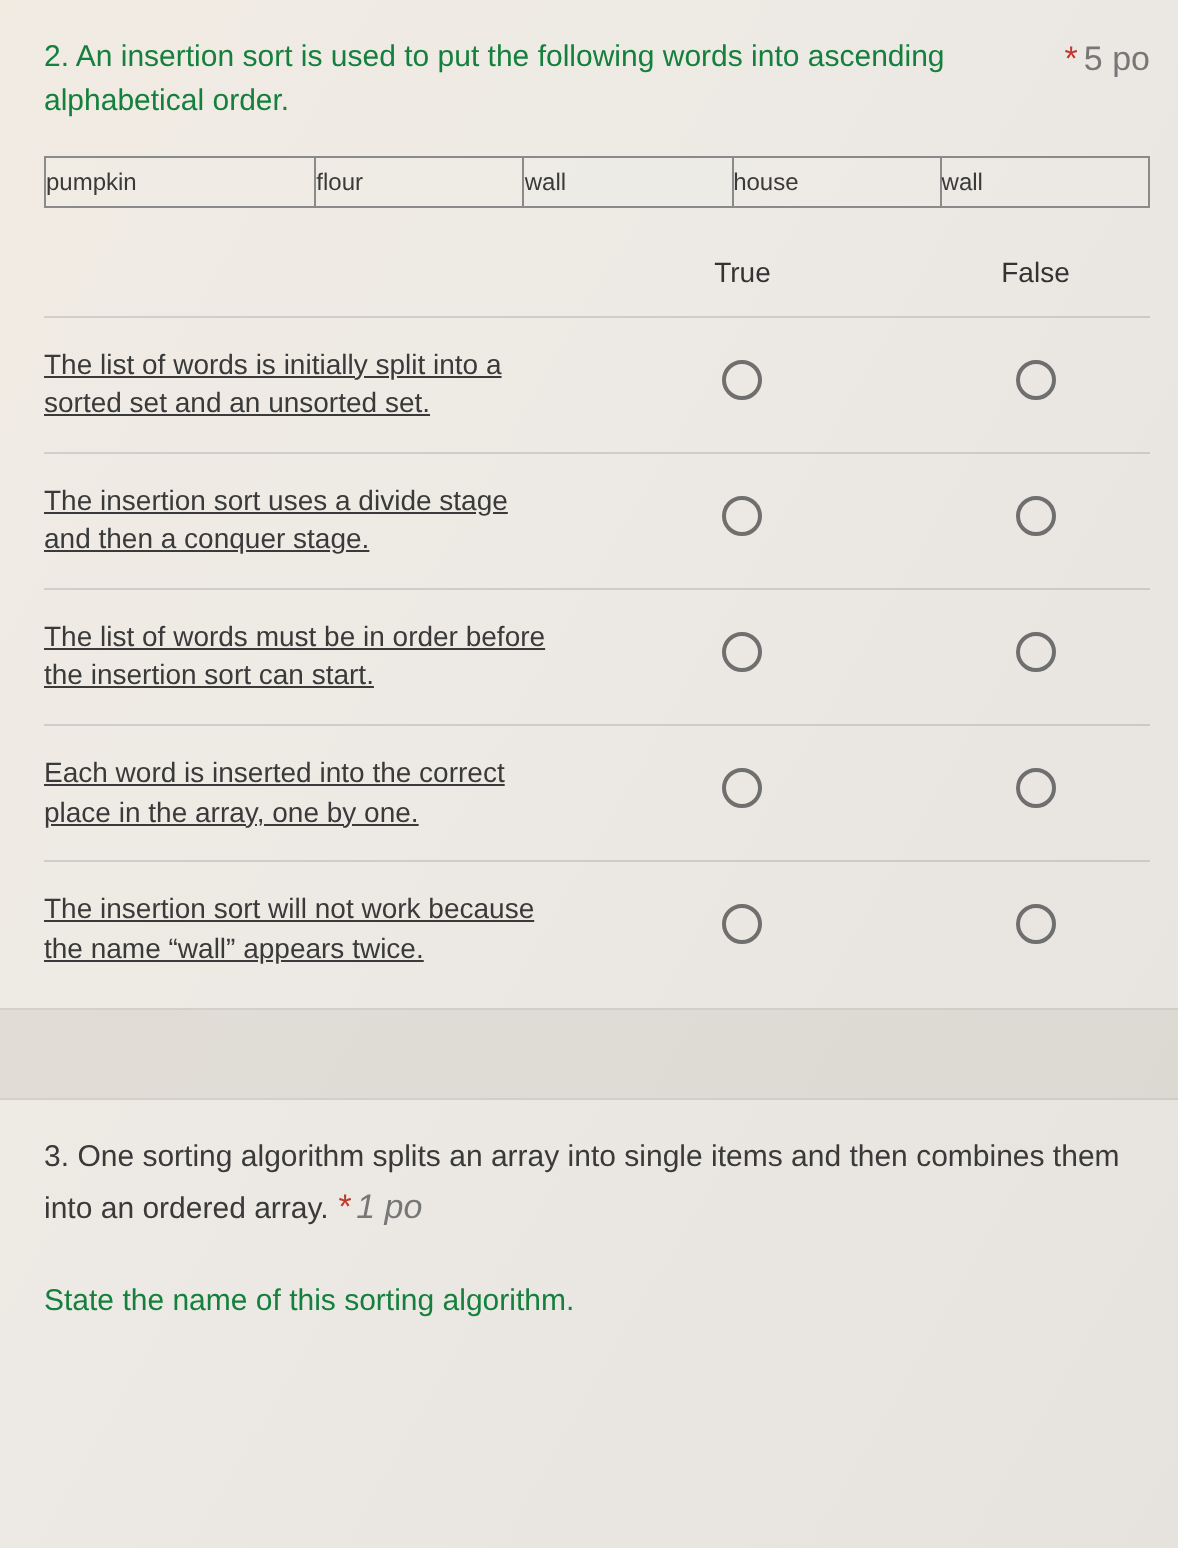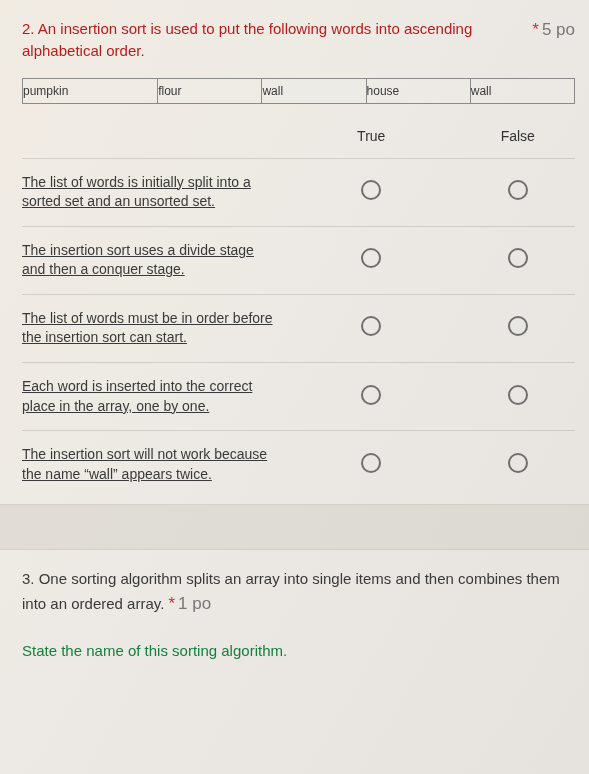--- a/index.html
+++ b/index.html
@@ -17,21 +17,21 @@
   }
   .q-header {
     display: flex;
     align-items: flex-start;
     gap: 8px;
     margin-bottom: 8px;
   }
   .q-title {
     font-size: 15px;
     line-height: 1.45;
-    color: #b91c1c;
+    color: #15803d;
     flex: 1;
   }
   .points {
     font-size: 17px;
     color: #777;
     white-space: nowrap;
     padding-top: 2px;
   }
   .points .ast { color: #c0392b; margin-right: 3px; }
 
@@ -95,21 +95,21 @@
   }
 
   .q3 {
     padding: 18px 14px 6px 22px;
   }
   .q3-text {
     font-size: 15px;
     line-height: 1.5;
     color: #3a3a3a;
   }
-  .q3 .points { display:inline; }
+  .q3 .points { display:inline;font-style:italic; }
   .sub {
     margin-top: 26px;
     font-size: 15px;
     color: #15803d;
   }
 </style>
 </head>
 <body>
 
 <div class="card">

